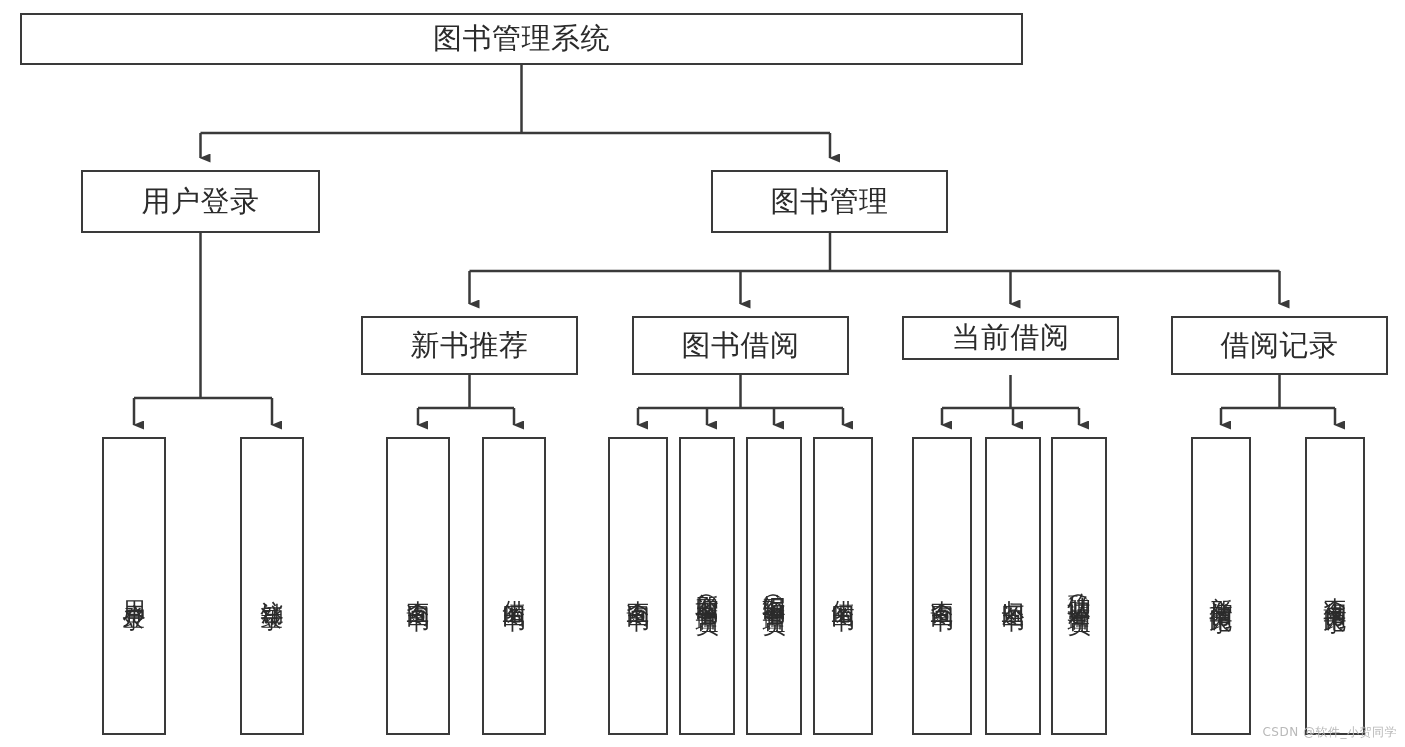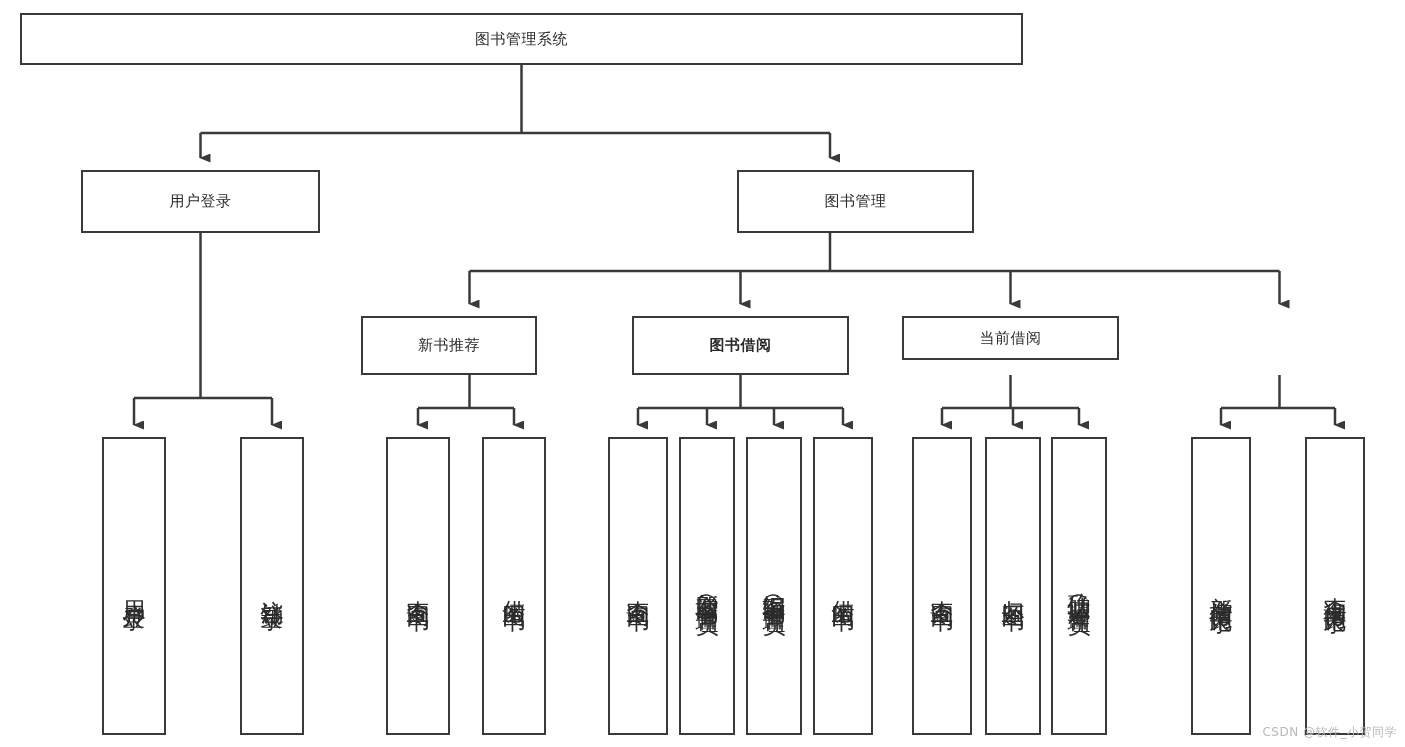--- a/index.html
+++ b/index.html
@@ -21,21 +21,21 @@
     position: absolute;
     box-sizing: border-box;
     border: 2.5px solid #3a3a3a;
     background: #ffffff;
     display: flex;
     align-items: center;
     justify-content: center;
     color: #2b2b2b;
   }
   .node.h {
-    font-size: 15px;
+    font-size: 29px;
     letter-spacing: 0.5px;
     justify-content: center;
   }
   .node.v {
     writing-mode: vertical-rl;
     text-orientation: upright;
     font-size: 23px;
     letter-spacing: 3px;
     line-height: 1;
     padding-top: 4px;
@@ -118,32 +118,35 @@
     </g>
   </svg>
 
   <div class="node h" style="left:20px; top:13px; width:1003px; height:52px;">
     <span>图书管理系统</span>
   </div>
 
   <div class="node h" style="left:81px; top:170px; width:239px; height:63px;">
     <span>用户登录</span>
   </div>
-  <div class="node h" style="left:711px; top:170px; width:237px; height:63px;margin-left:26px;">
+  <div class="node h" style="left:711px; top:170px; width:237px; height:63px;">
     <span>图书管理</span>
   </div>
 
-  <div class="node h" style="left:361px; top:316px; width:176px; height:59px;">
+  <div class="node h" style="left:361px; top:316px; width:217px; height:59px;">
     <span>新书推荐</span>
   </div>
-  <div class="node h" style="left:632px; top:316px; width:217px; height:59px;font-weight:bold;">
+  <div class="node h" style="left:632px; top:316px; width:217px; height:59px;">
     <span>图书借阅</span>
   </div>
   <div class="node h" style="left:902px; top:316px; width:217px; height:44px;">
     <span>当前借阅</span>
+  </div>
+  <div class="node h" style="left:1171px; top:316px; width:217px; height:59px;">
+    <span>借阅记录</span>
   </div>
 
   <div class="node v" style="left:102px; top:437px; width:64px; height:298px;">
     <span class="vtext">用户登录</span>
   </div>
   <div class="node v" style="left:240px; top:437px; width:64px; height:298px;">
     <span class="vtext">注销登录</span>
   </div>
 
   <div class="node v" style="left:386px; top:437px; width:64px; height:298px;">

